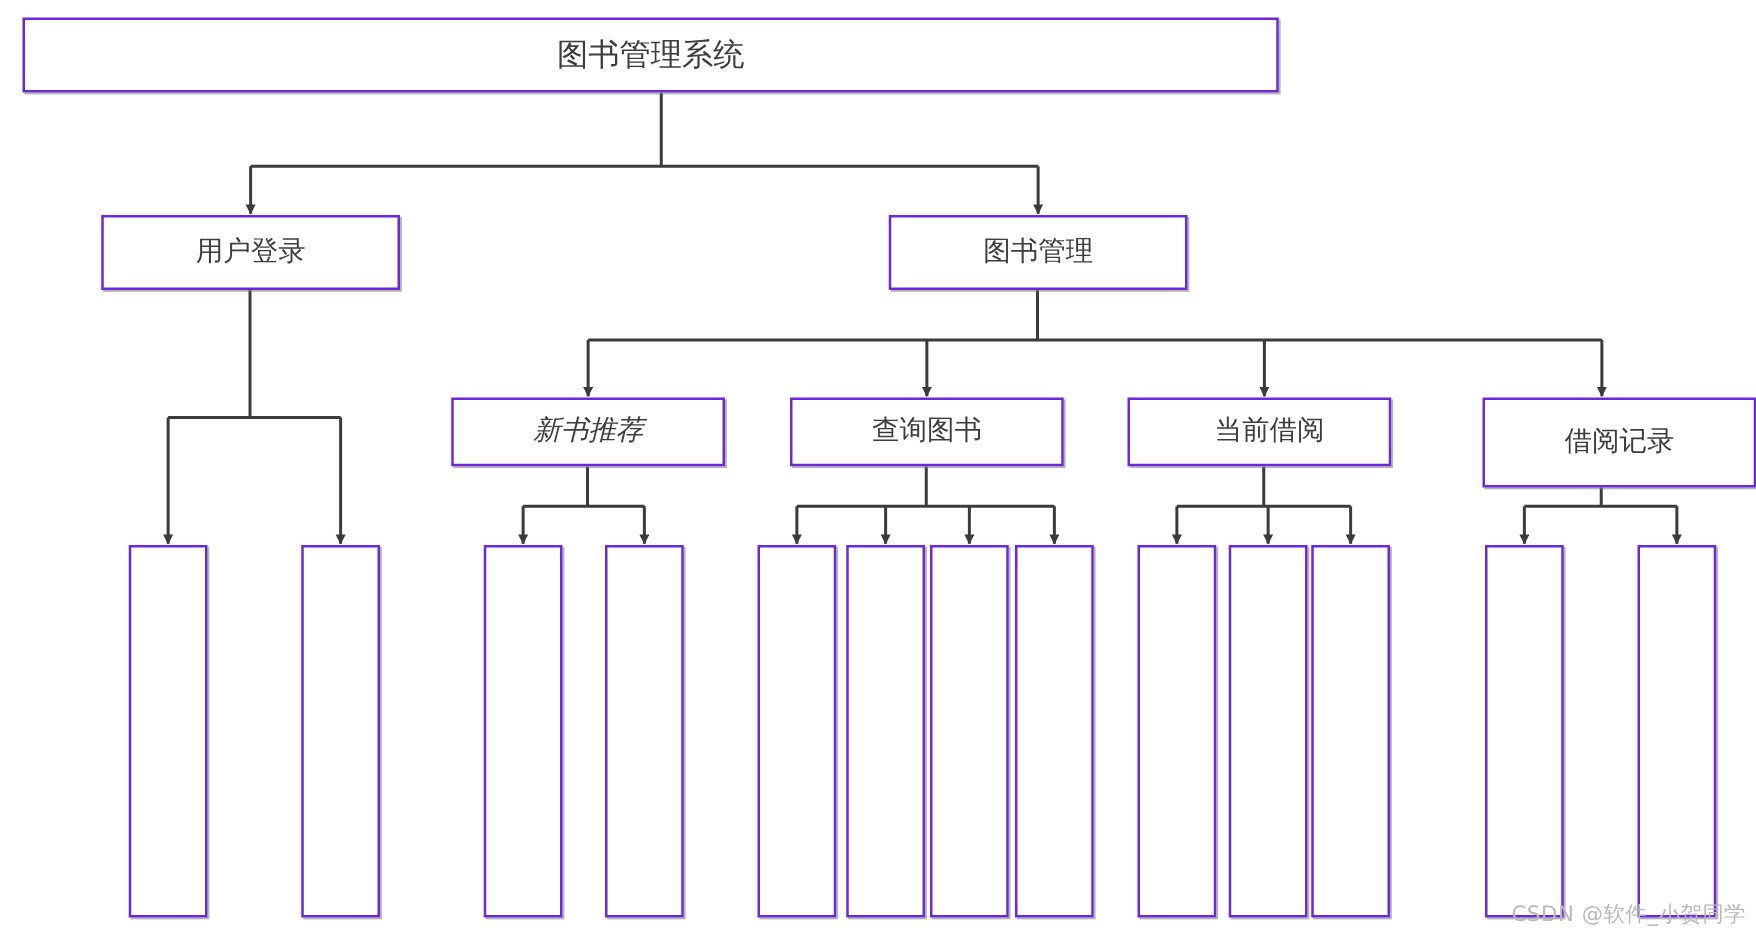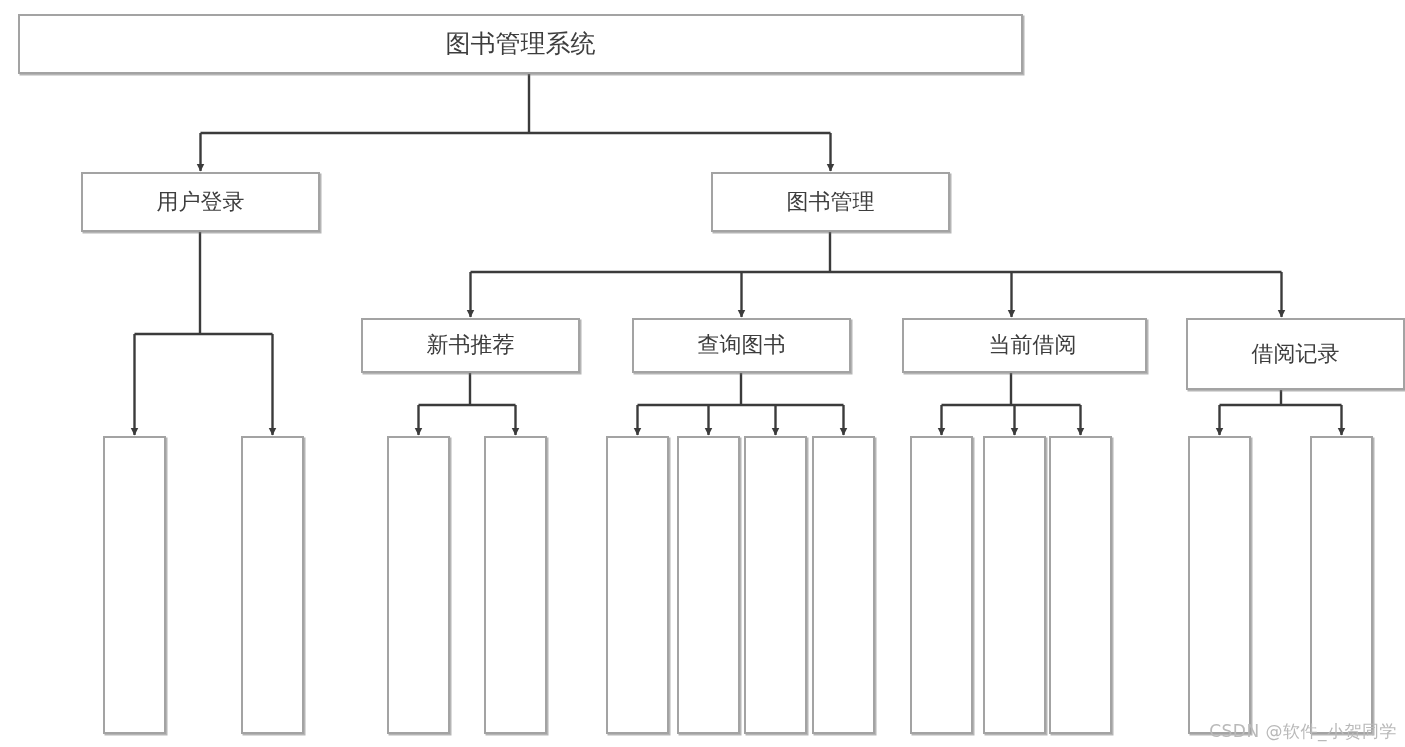--- a/index.html
+++ b/index.html
@@ -23,21 +23,21 @@
     position: absolute;
     left: 0;
     top: 0;
     width: 1405px;
     height: 747px;
     pointer-events: none;
   }
   .node {
     position: absolute;
     box-sizing: border-box;
-    border: 2px solid #a3a3a3;
+    border: 2px solid #6d28d9;
     background: #ffffff;
     display: flex;
     align-items: center;
     justify-content: center;
     box-shadow: 1.5px 1.5px 0 0 rgba(120,120,120,0.55);
   }
   .node-label {
     color: #3d3d3d;
     line-height: 1.12;
     text-align: center;
@@ -130,27 +130,27 @@
   <div id="node-layer">
       <div class="node level-0" style="left: 18px; top: 14px; width: 1005px; height: 60px;">
         <span class="node-label">图书管理系统</span>
       </div>
       <div class="node level-1" style="left: 81px; top: 172px; width: 239px; height: 60px;">
         <span class="node-label">用户登录</span>
       </div>
       <div class="node level-1" style="left: 711px; top: 172px; width: 239px; height: 60px; align-items: center;">
         <span class="node-label">图书管理</span>
       </div>
-      <div class="node level-2" style="left: 361px; top: 318px; width: 219px; height: 55px;">
+      <div class="node level-2" style="left: 361px; top: 318px; width: 219px; height: 55px; font-style: italic;">
         <span class="node-label">新书推荐</span>
       </div>
       <div class="node level-2" style="left: 632px; top: 318px; width: 219px; height: 55px;">
         <span class="node-label">查询图书</span>
       </div>
-      <div class="node level-2" style="left: 902px; top: 318px; width: 245px; height: 55px; padding-left: 16px;">
+      <div class="node level-2" style="left: 902px; top: 318px; width: 211px; height: 55px; padding-left: 16px;">
         <span class="node-label">当前借阅</span>
       </div>
       <div class="node level-2" style="left: 1186px; top: 318px; width: 219px; height: 72px;">
         <span class="node-label">借阅记录</span>
       </div>
       <div class="node level-3 leaf" style="left: 103px; top: 436px; width: 63px; height: 298px;">
         <span class="node-label">用户登录</span>
       </div>
       <div class="node level-3 leaf" style="left: 241px; top: 436px; width: 63px; height: 298px;">
         <span class="node-label">注销登录</span>

